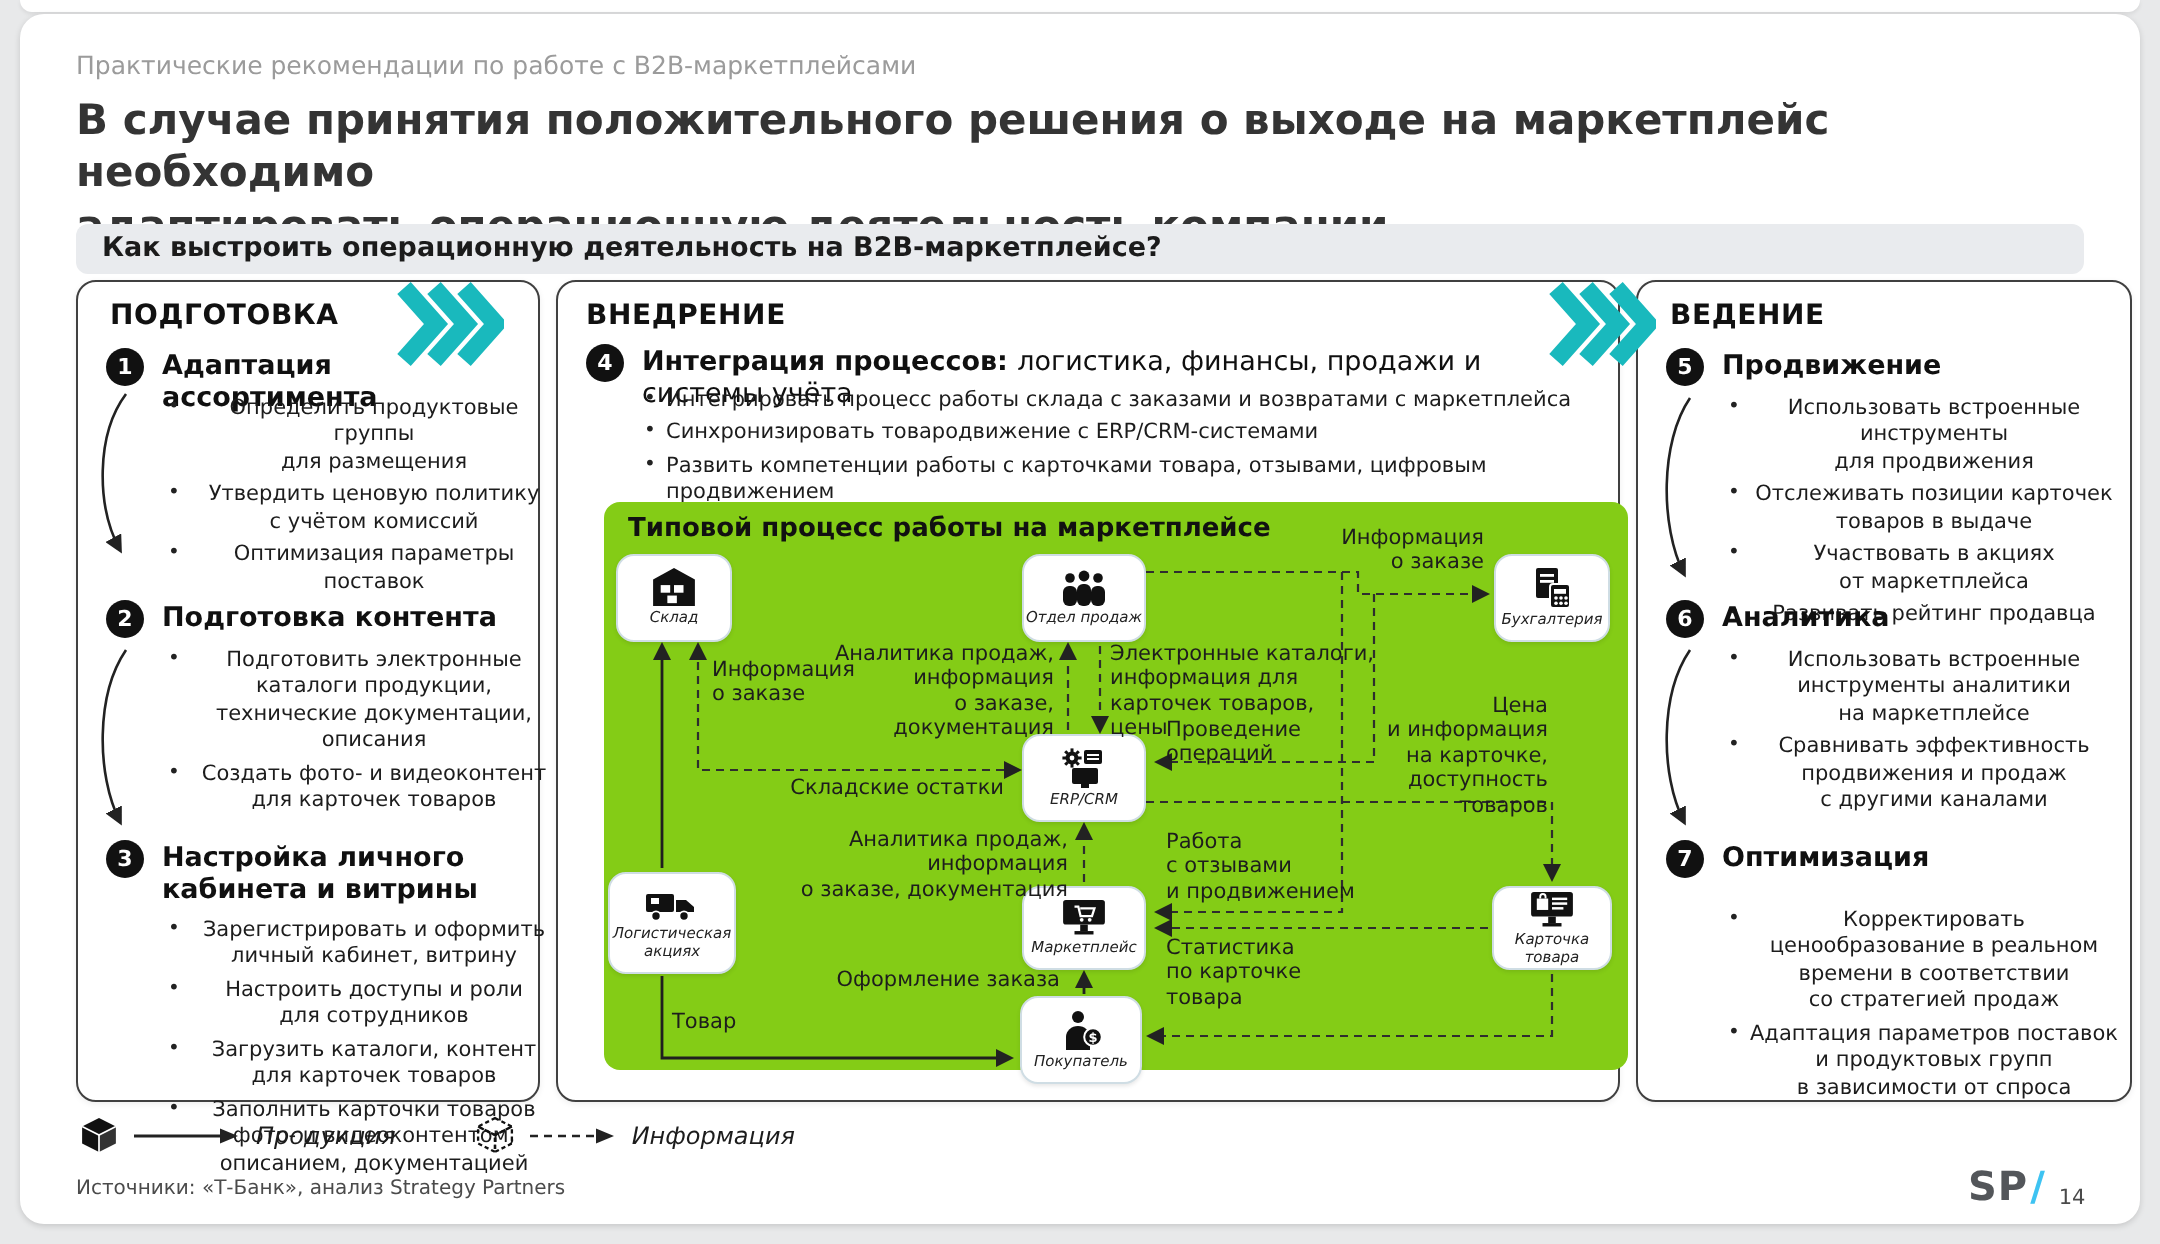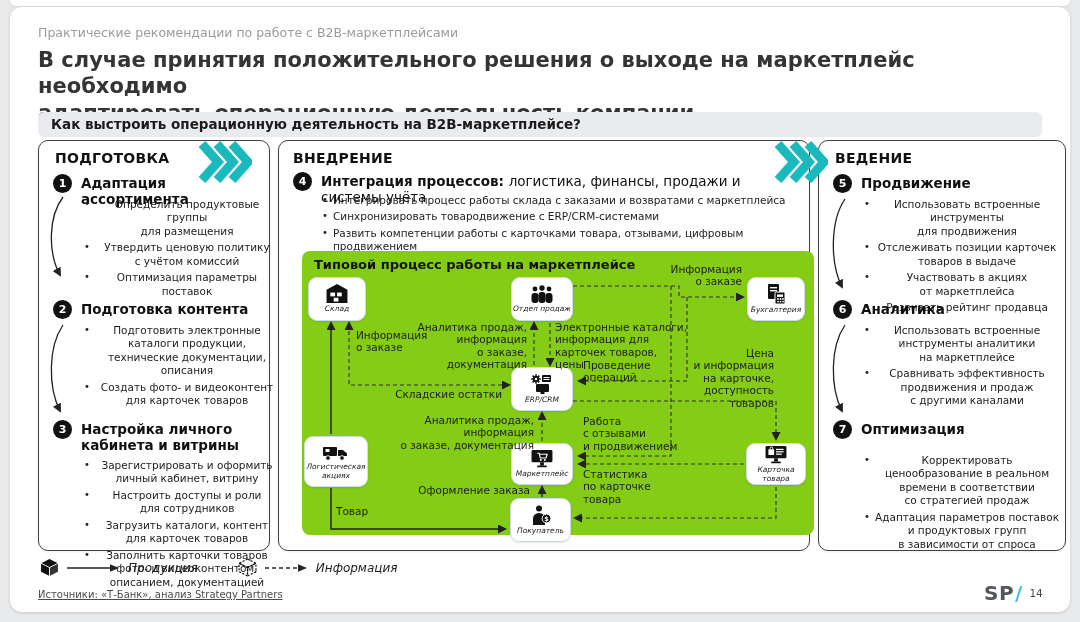--- a/index.html
+++ b/index.html
@@ -37,22 +37,22 @@
   .edges { position:absolute; left:0; top:0; }
   .node { position:absolute; background:#fff; border:1px solid #cfdde4; border-radius:9px; box-shadow:0 1px 2px rgba(0,0,0,.10); display:flex; flex-direction:column; align-items:center; justify-content:center; gap:2px; }
   .node .nlabel { font-size:7.5px; font-style:italic; color:#222; line-height:1.15; text-align:center; white-space:pre-line; }
   .elabel { position:absolute; font-size:10.5px; line-height:1.18; color:#1d1d1d; white-space:pre-line; }
   .ta-r { text-align:right; }
 
   .legend { position:absolute; left:30px; top:551px; display:flex; align-items:center; font-size:12px; font-style:italic; color:#1c1c1c; }
   .legend .gap { width:40px; }
   .legend .lab { margin-left:9px; }
   .legend svg.arr { margin-left:8px; }
-  .sources { position:absolute; left:28px; top:582px; font-size:10px; color:#4b4b4b;text-decoration:underline; }
-  .sp { position:absolute; left:974px; top:574px; display:flex; align-items:center; }
+  .sources { position:absolute; left:28px; top:582px; font-size:10px; color:#4b4b4b; }
+  .sp { position:absolute; left:974px; top:574px; display:flex; align-items:flex-end; }
   .sp .sptxt { font-size:20px; font-weight:600; color:#53565a; letter-spacing:.5px; }
   .sp .slash { font-size:20px; font-weight:600; color:#3ec3f2; margin-left:1px; }
   .sp .pn { font-size:10.5px; color:#4a4a4a; margin-left:7px; }
 </style>
 </head>
 <body>
 
 <svg width="0" height="0" style="position:absolute" aria-hidden="true">
   <defs>
     <marker id="ah" markerUnits="userSpaceOnUse" markerWidth="9" markerHeight="9" refX="7" refY="4.5" orient="auto-start-reverse">

